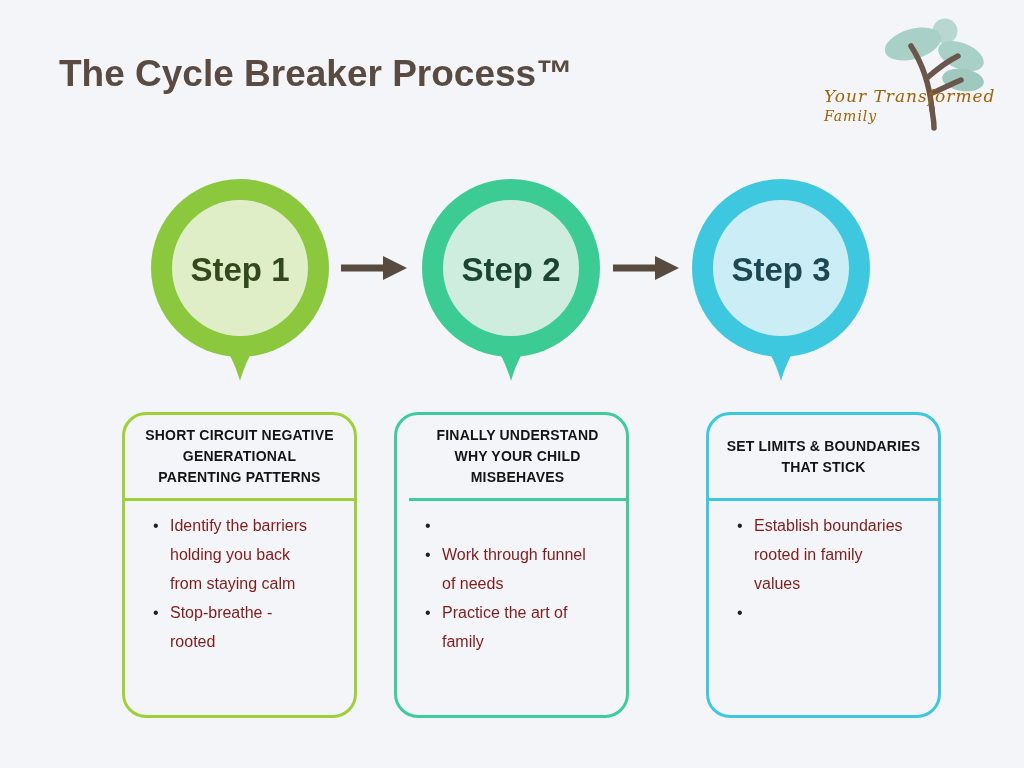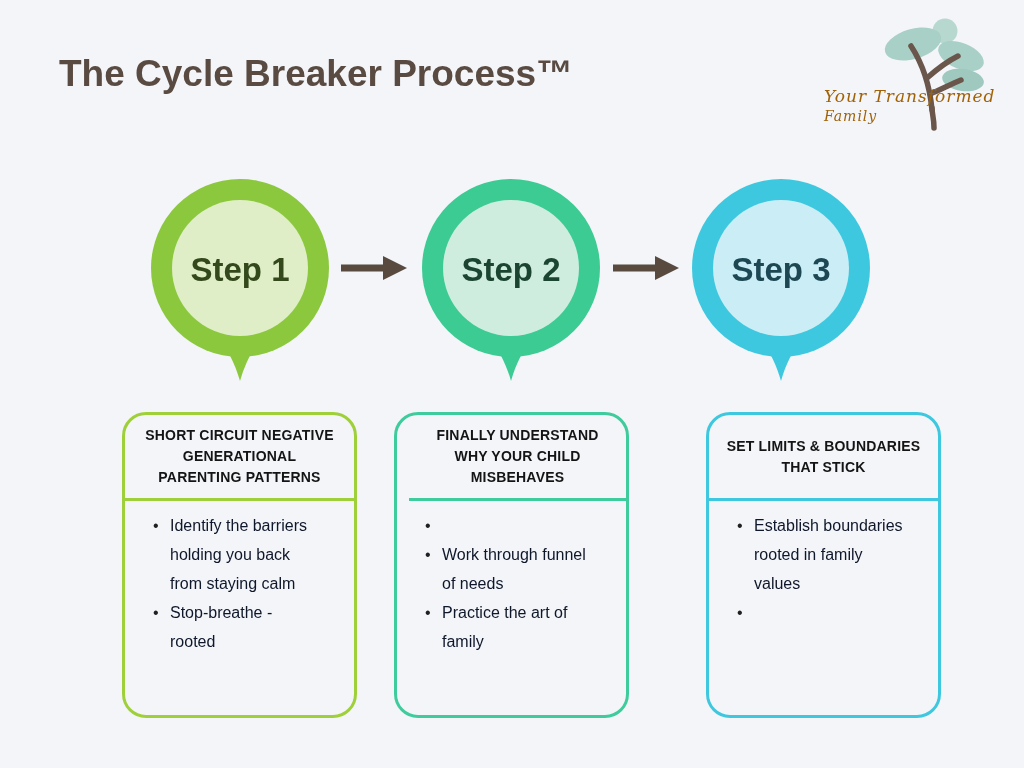--- a/index.html
+++ b/index.html
@@ -101,21 +101,21 @@
   .bullet-dot {
     width: 17px;
     flex: 0 0 17px;
     font-size: 16px;
     line-height: 29px;
     color: #202020;
   }
   .bullet-text {
     font-size: 16px;
     line-height: 29px;
-    color: #0f172a;
+    color: #7f1d1d;
     white-space: pre-line;
   }
 </style>
 </head>
 <body>
 
 <div class="canvas">
 
   <h1 class="page-title">The Cycle Breaker Process™</h1>
 

